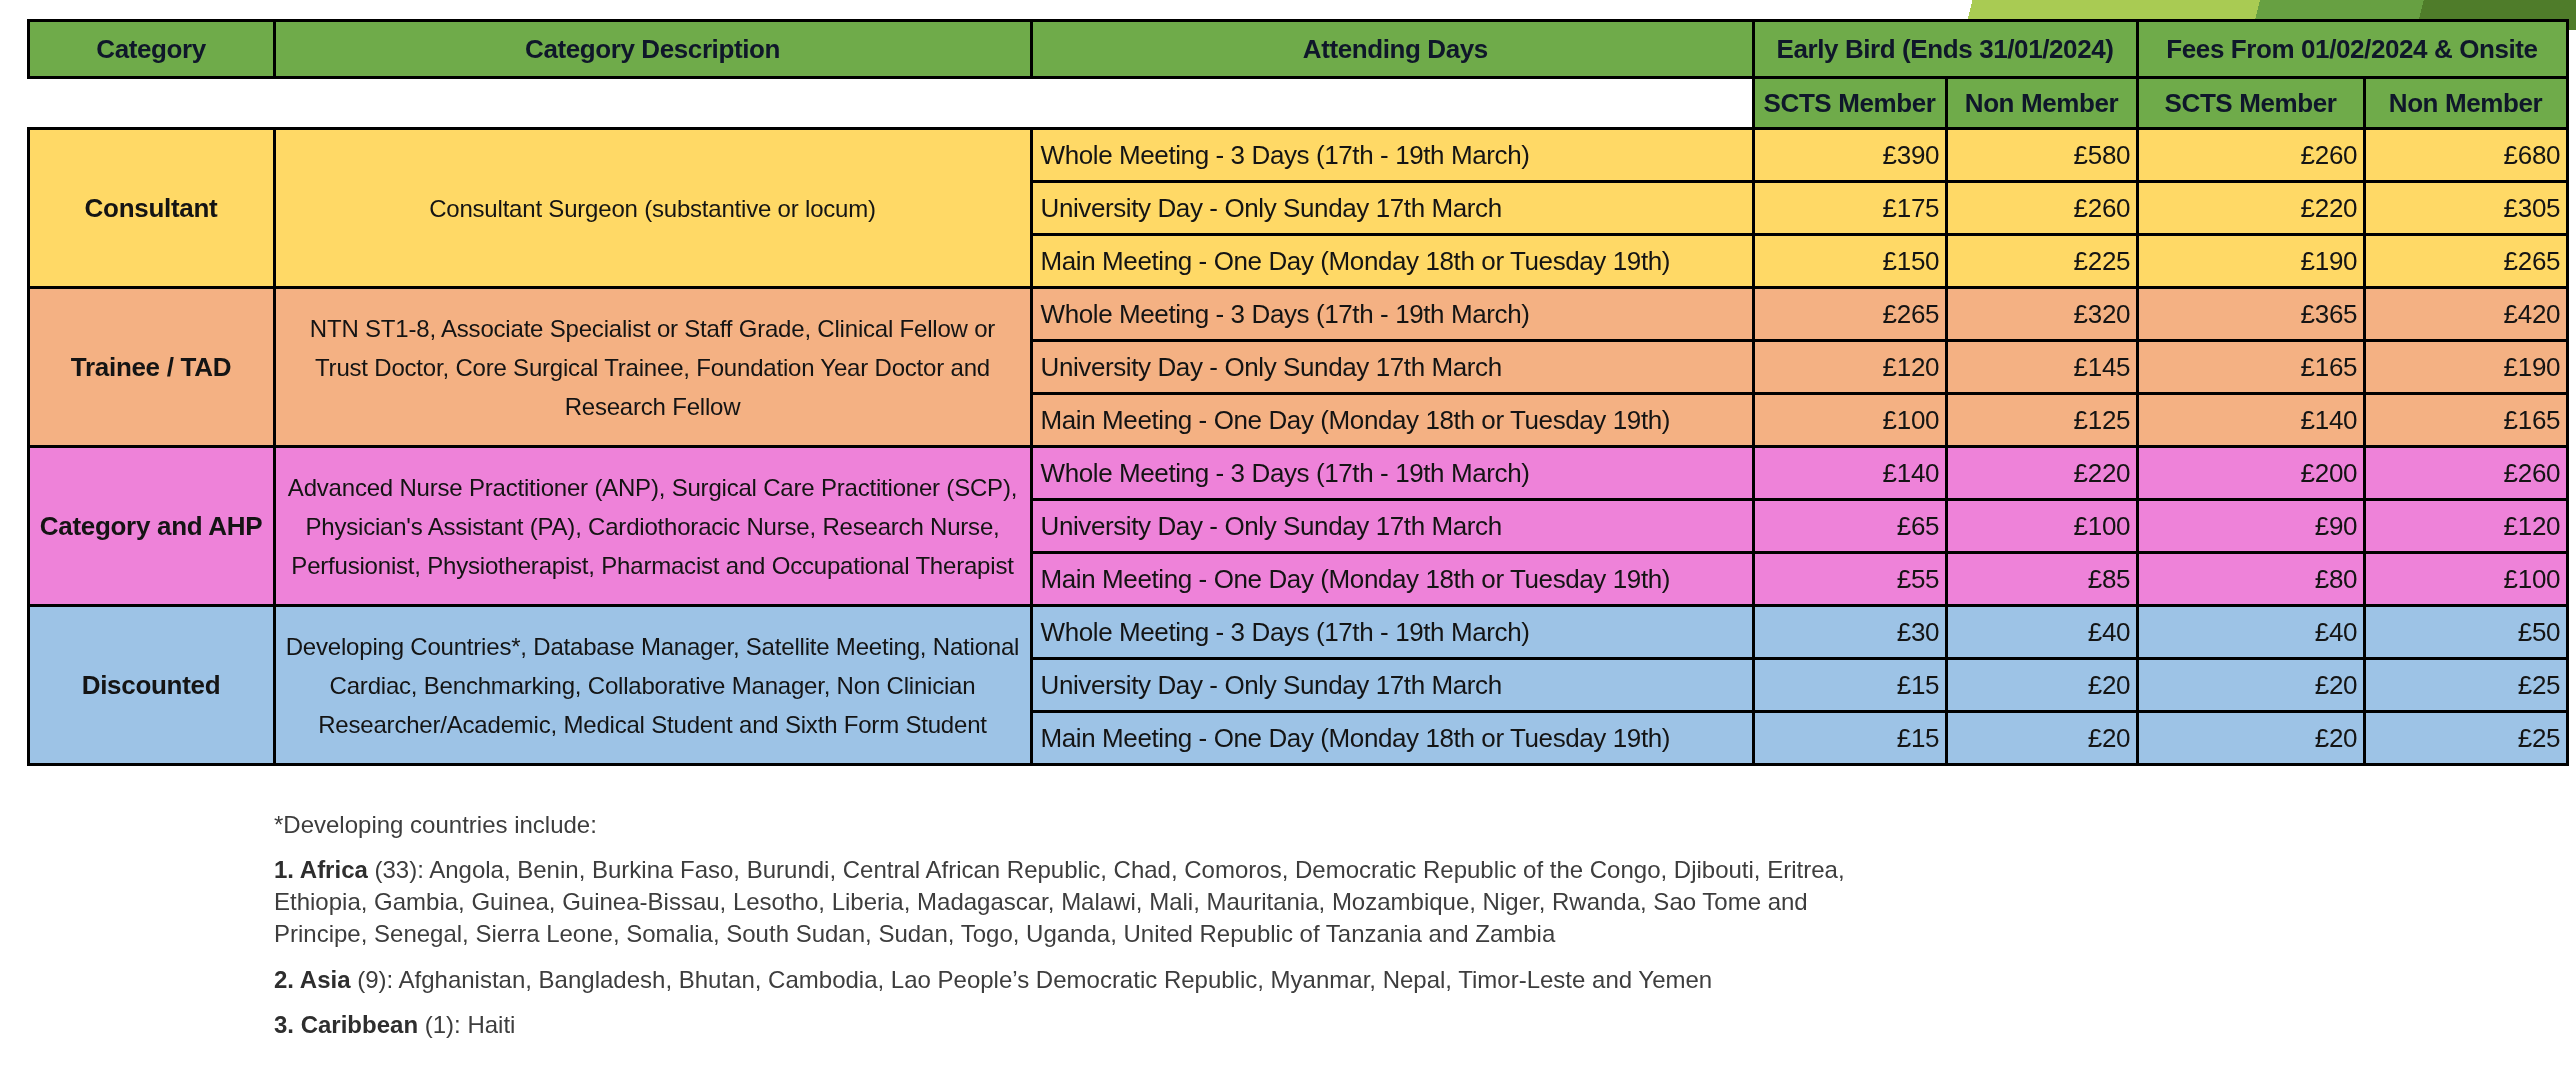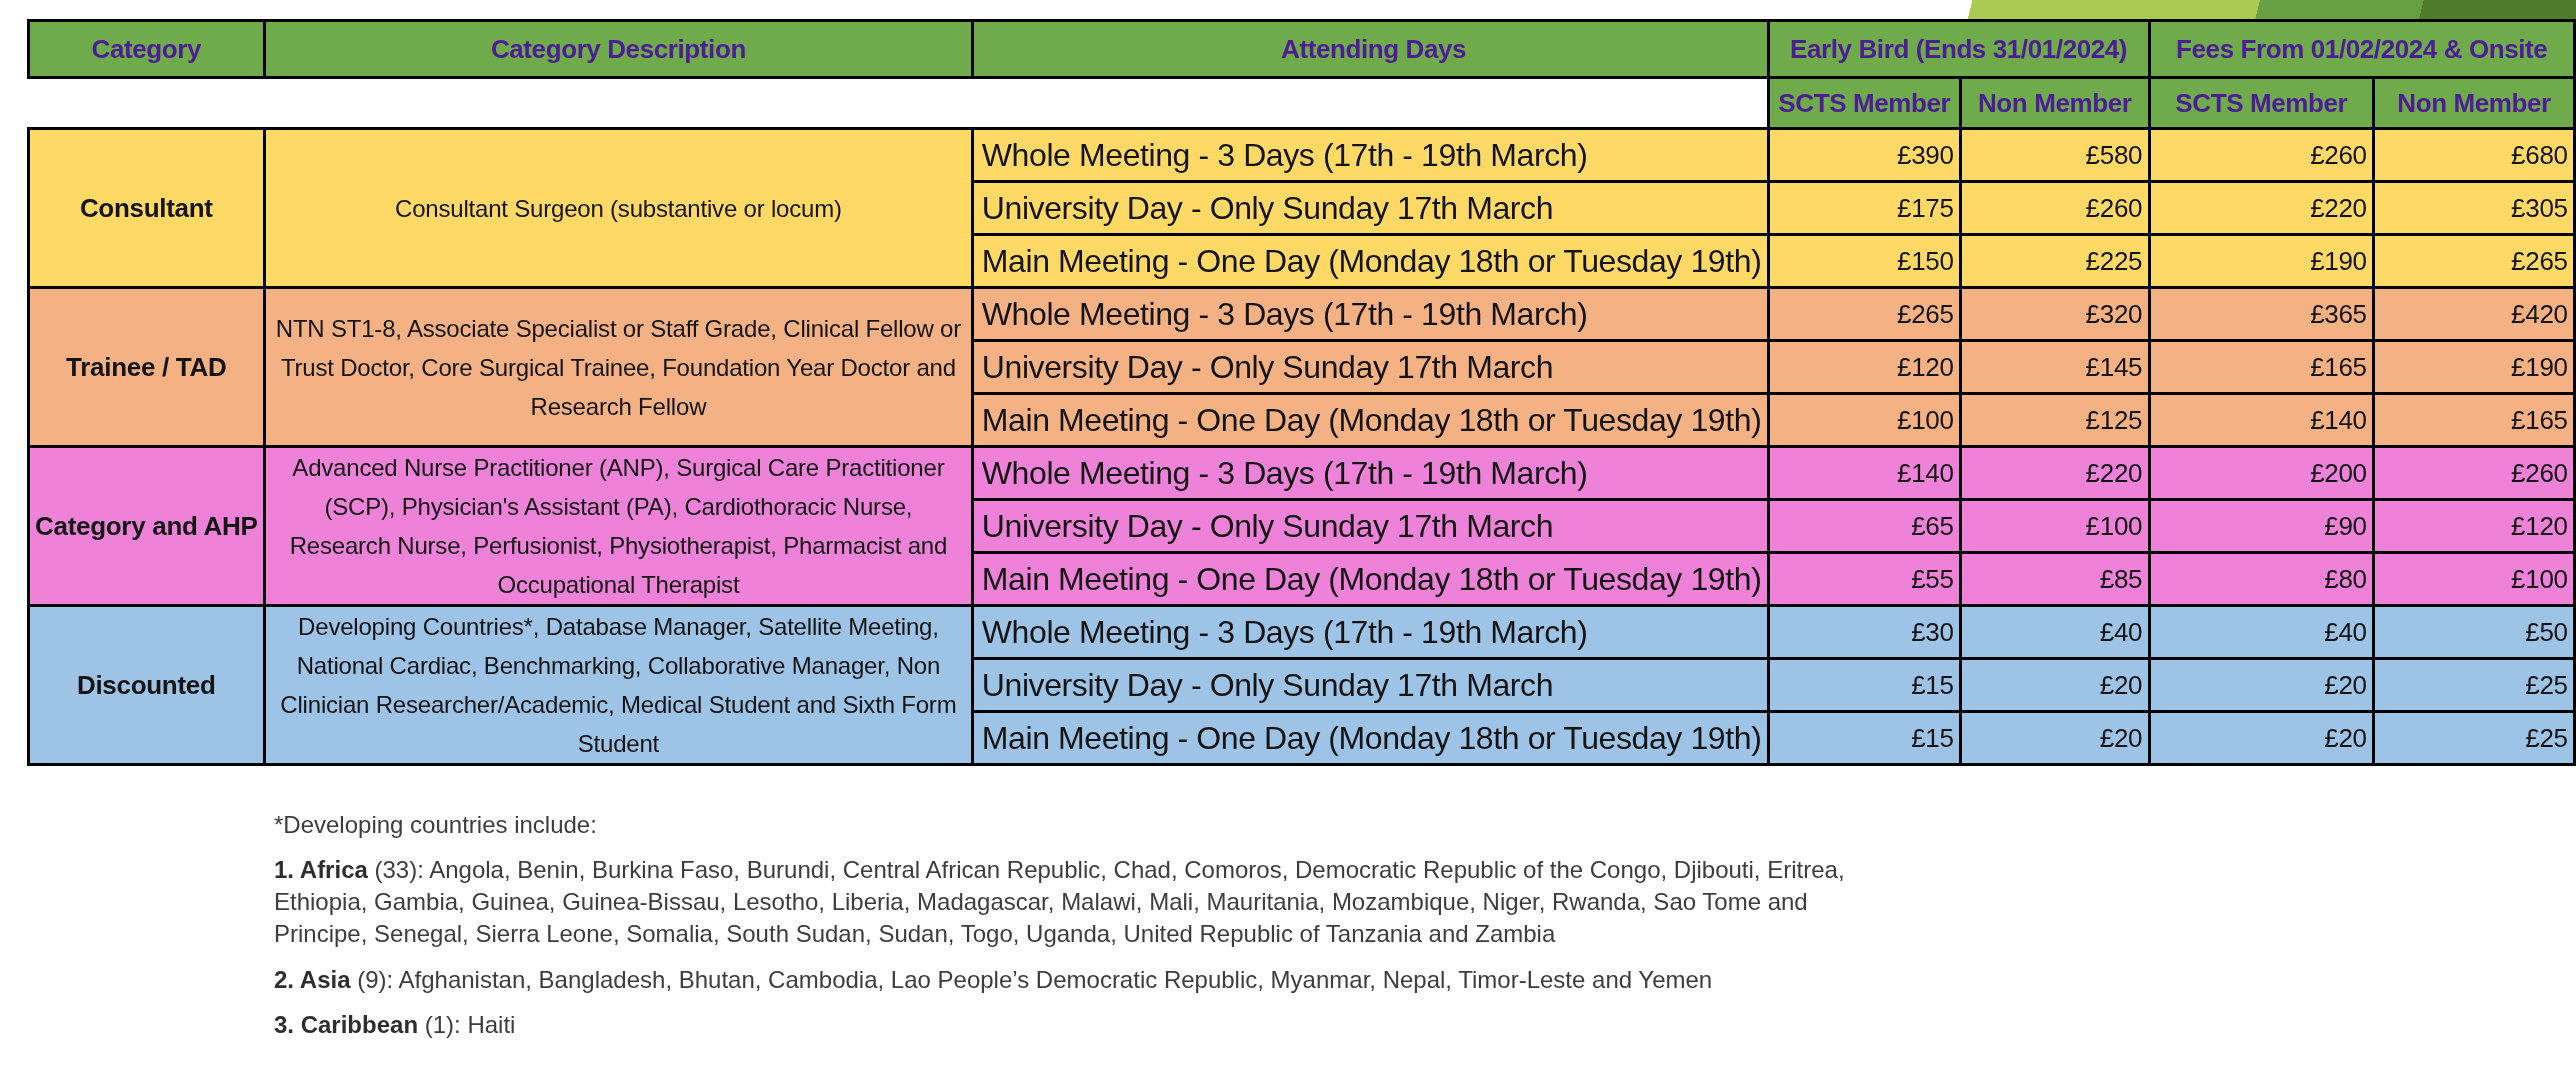--- a/index.html
+++ b/index.html
@@ -28,21 +28,21 @@
     table-layout: fixed;
     z-index: 1;
   }
   th, td {
     border: 3.5px solid #000;
     padding: 0 5.3px;
     vertical-align: middle;
     color: #141414;
   }
   thead th {
-    color: #4c1d95;
+    color: #0f172a;
     font-weight: 700;
     font-size: 26px;
     letter-spacing: -0.4px;
     text-align: center;
     white-space: nowrap;
     overflow: hidden;
   }
   tr.h1 { height: 57px; }
   tr.h2 { height: 51px; }
   tbody tr { height: 53px; }
@@ -57,21 +57,21 @@
     letter-spacing: -0.3px;
   }
   td.desc {
     font-size: 24px;
     line-height: 39px;
     text-align: center;
     padding: 0 8.8px;
     letter-spacing: -0.2px;
   }
   td.day {
-    font-size: 32px;
+    font-size: 26px;
     text-align: left;
     padding-left: 8px;
     white-space: nowrap;
     overflow: hidden;
     letter-spacing: -0.4px;
   }
   td.price {
     font-size: 26px;
     text-align: right;
     letter-spacing: -0.3px;

